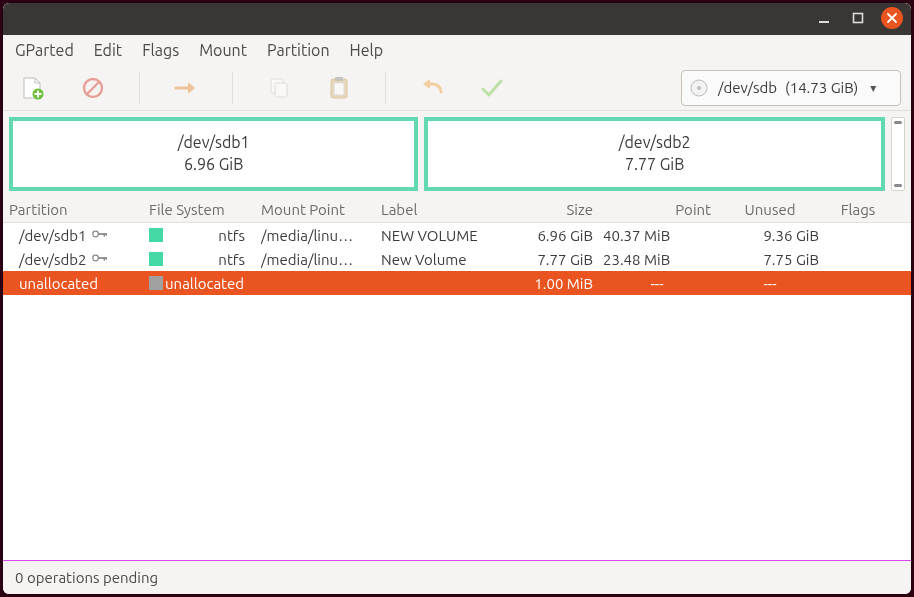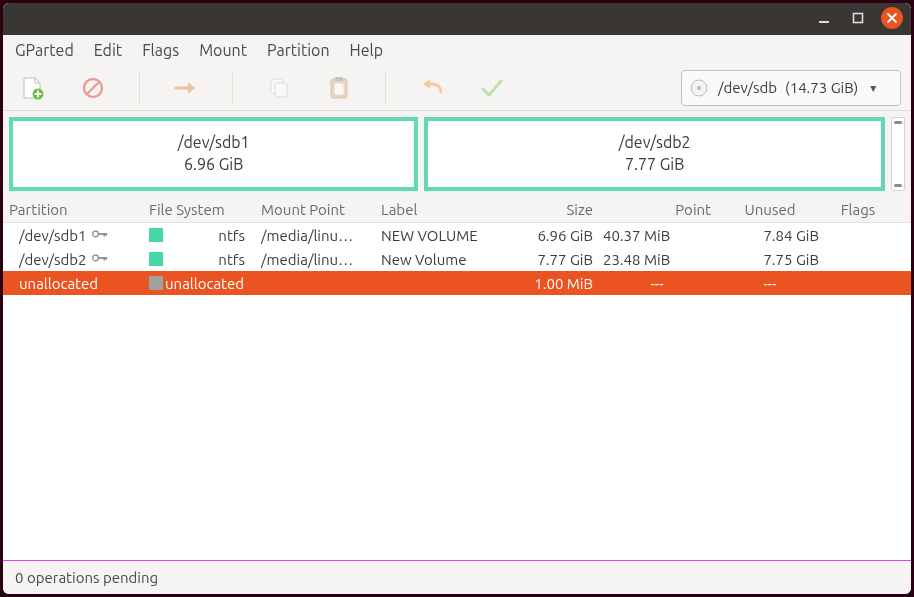--- a/index.html
+++ b/index.html
@@ -336,21 +336,21 @@
         </span>
       </div>
       <div class="cell c-fs">
         <span class="sw sw-ntfs"></span>
         <span class="lbl">ntfs</span>
       </div>
       <div class="cell c-mp">/media/linu…</div>
       <div class="cell c-lbl">NEW VOLUME</div>
       <div class="cell c-size">6.96 GiB</div>
       <div class="cell c-used">40.37 MiB</div>
-      <div class="cell c-unused">7.84 GiB</div>
+      <div class="cell c-unused">9.36 GiB</div>
       <div class="cell c-flags"></div>
     </div>
 
     <div class="row">
       <div class="cell c-part">
         <span>/dev/sdb2</span>
         <span class="key-icon">
           <svg width="18" height="12" viewBox="0 0 18 12">
               <circle cx="4" cy="6" r="3.2" fill="none" stroke="currentColor" stroke-width="1.4"></circle>
               <rect x="7" y="5" width="9" height="2" fill="currentColor"></rect>

